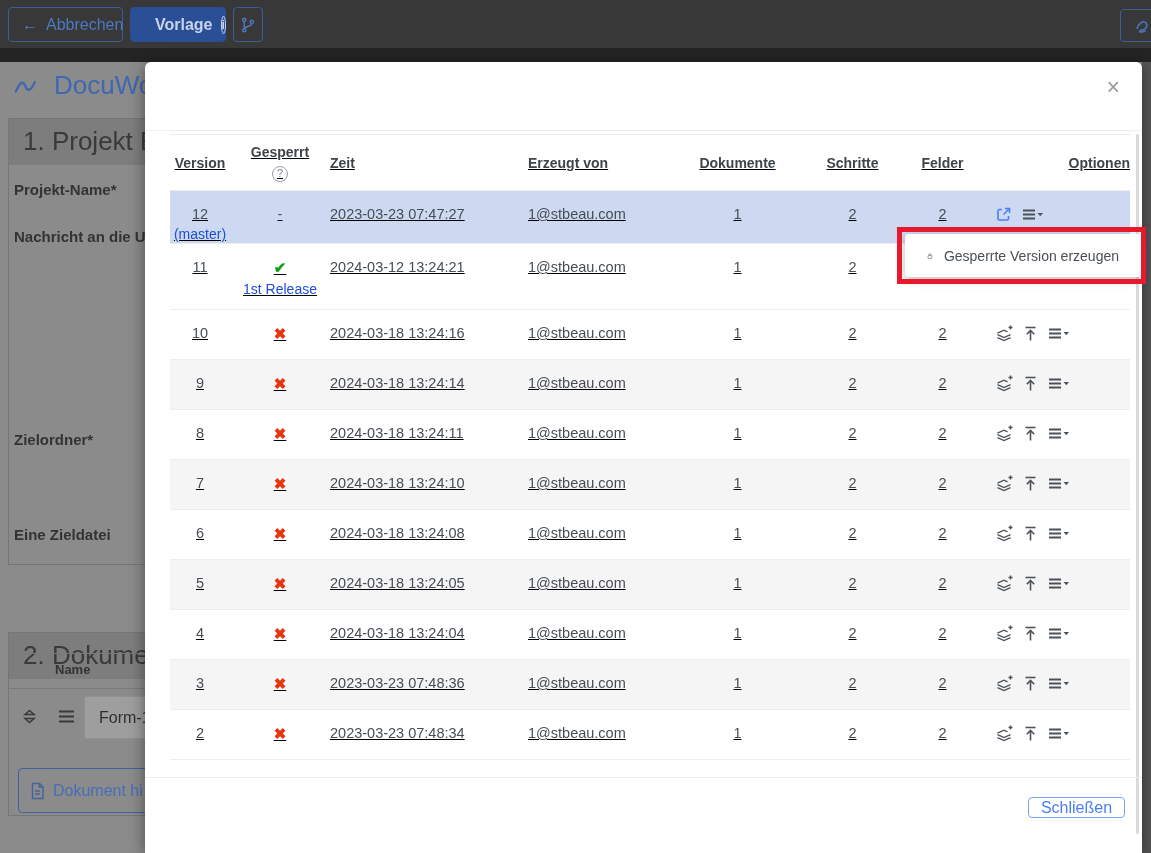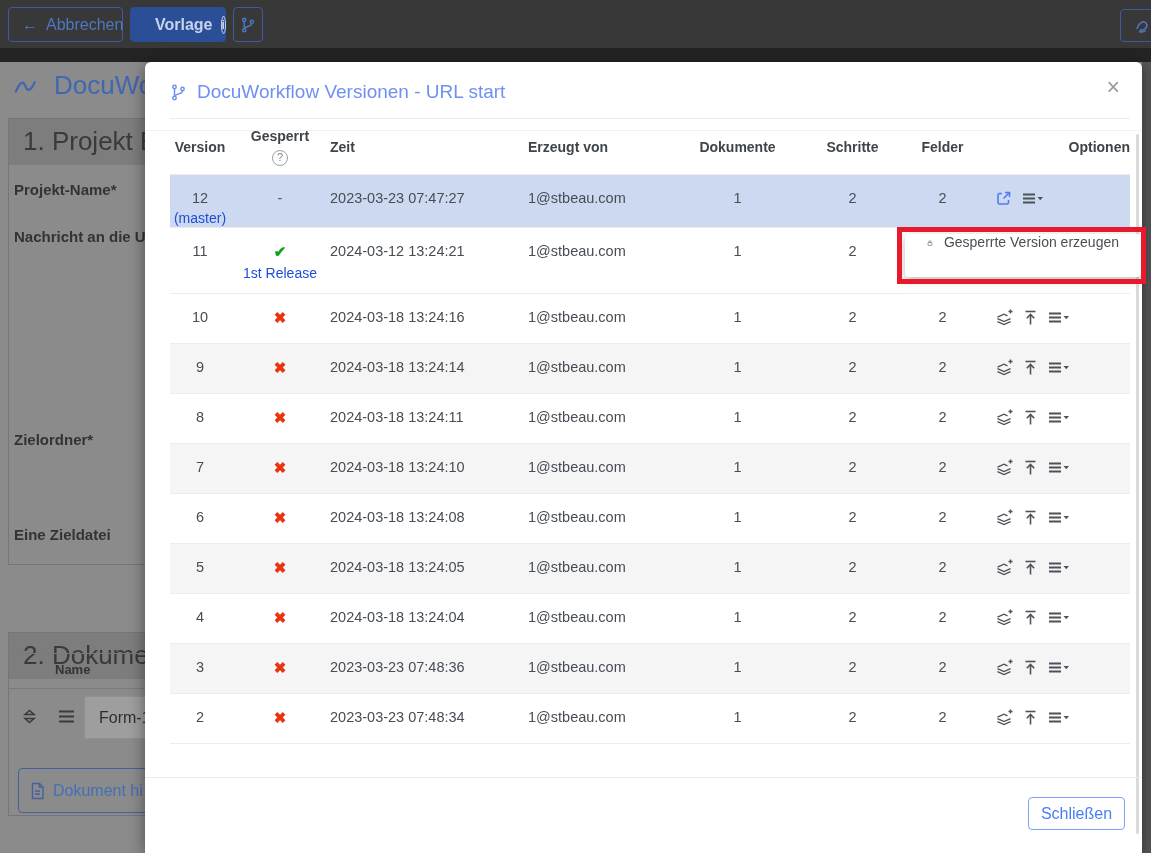--- a/index.html
+++ b/index.html
@@ -45,21 +45,21 @@
   .modal { position:absolute; left:145px; top:62px; width:997px; height:791px; background:#fff;
            border-radius:6px 6px 0 0; box-shadow:0 3px 16px rgba(0,0,0,.45); }
   .modal-title { position:absolute; left:25px; top:19px; display:flex; align-items:center; gap:10px;
                  color:#6f90f0; font-size:19px; white-space:nowrap; }
   .modal-close { position:absolute; right:22px; top:14px; font-size:23px; color:#9b9b9b;
                  background:none; border:none; cursor:pointer; line-height:1; }
   .head-rule { position:absolute; left:0; top:68px; width:997px; border-top:1px solid #f0f0f0; }
   .scroll-track { position:absolute; right:3px; top:72px; width:3px; height:700px; background:#dadada; border-radius:2px; }
 
   
-  table.vtable { position:absolute; left:25px; top:56px; width:960px; border-collapse:collapse; table-layout:fixed; }
+  table.vtable { position:absolute; left:25px; top:72px; width:960px; border-collapse:collapse; table-layout:fixed;text-decoration:underline; }
   .vtable th { font-size:14px; font-weight:bold; color:#3f4449; height:56px; vertical-align:middle;
                border-top:1px solid #ededed; border-bottom:1px solid #ededed; }
   .vtable td { font-size:14.5px; color:#474d54; vertical-align:top; padding-top:15px;
                border-bottom:1px solid #ededed; }
   .vtable tr.h50 { height:50px; } .vtable tr.h53 { height:53px; } .vtable tr.h66 { height:66px; }
   .vtable tr.selected td { background:#cdd9f1; }
   .vtable tr.striped td { background:#f5f5f6; }
   .c-center { text-align:center; }
   .c-left { text-align:left; }
   .pad8 { padding-left:8px; }
@@ -71,28 +71,28 @@
   .help-badge { display:inline-flex; width:16px; height:16px; border:1px solid #9aa0a6; border-radius:50%;
                 align-items:center; justify-content:center; font-size:11px; font-weight:normal;
                 color:#80868c; margin-top:5px; cursor:pointer; }
   .th-stack { display:flex; flex-direction:column; align-items:center; line-height:17px; }
   .opts { display:flex; align-items:center; gap:9px; }
   .opt-icon { display:inline-flex; cursor:pointer; }
 
   
   .dropdown { position:absolute; left:760px; top:172px; width:236px; height:43px; background:#fff;
               border-radius:4px; box-shadow:0 3px 10px rgba(0,0,0,.28);
-              display:flex; align-items:flex-start; gap:11px; padding:0 22px;
+              display:flex; align-items:center; gap:11px; padding:0 22px;
               font-size:14px; color:#4a4f55; z-index:5; cursor:pointer; white-space:nowrap; }
   .red-annotation { position:absolute; left:897px; top:227px; width:249px; height:57px;
                     border:5px solid #e8192c; z-index:6; pointer-events:none; }
 
   
   .footer-rule { position:absolute; left:0; top:715px; width:997px; border-top:1px solid #ececec; }
-  .btn-close { position:absolute; left:883px; top:735px; width:97px; height:33px; background:#fff;
+  .btn-close { position:absolute; left:883px; top:735px; width:97px; height:21px; background:#fff;
                border:1px solid #7aa3f8; border-radius:4px; color:#4a7df5; font-size:16px; cursor:pointer; }
 </style>
 </head>
 <body>
 
 <div class="toolbar"></div>
 <div class="toolbar-band"></div>
 
 <button class="tbtn" style="left:8px;width:115px;">
   <span>←</span>
@@ -159,30 +159,20 @@
     <path d="M2.5 1.5h7l3.5 3.5V16.5h-10.5z"></path>
       <path d="M9.5 1.5v3.5h3.5"></path>
       <path d="M5 9h5M5 12h5"></path>
   </svg>
   <span>Dokument hi</span>
 </button>
 
 <div class="right-strip"></div>
 
 <div class="modal">
-  <div class="modal-title">
-    <svg width="17" height="19" viewBox="0 0 17 19" fill="none" stroke="#6f90f0" stroke-width="1.5">
-      <circle cx="4.5" cy="4" r="1.7"></circle>
-        <circle cx="4.5" cy="15" r="1.7"></circle>
-        <circle cx="12.5" cy="6" r="1.7"></circle>
-      <path d="M4.5 5.9v7.2"></path>
-        <path d="M12.5 7.9c0 2.8-5.5 3-7.5 4.6"></path>
-    </svg>
-    <span>DocuWorkflow Versionen - URL start</span>
-  </div>
   <button class="modal-close">×</button>
   <div class="head-rule"></div>
   <div class="scroll-track"></div>
 
   <table class="vtable">
     <colgroup>
       <col style="width:60px">
         <col style="width:100px">
         <col style="width:190px">
         <col style="width:160px">

